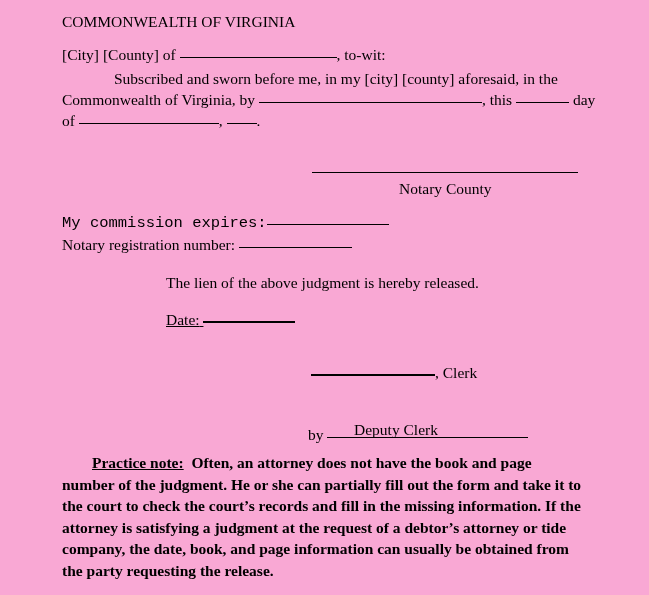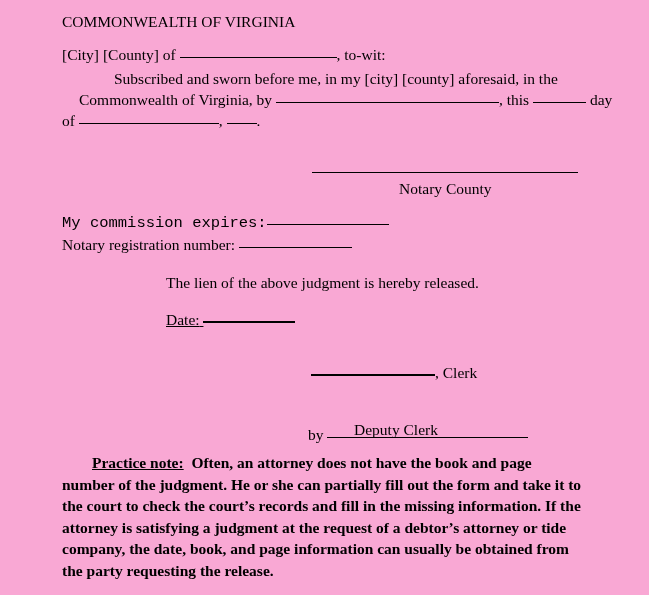--- a/index.html
+++ b/index.html
@@ -80,21 +80,21 @@
 
   <div class="blk" style="left:62px; top:32px;margin-top:12px;">
     <span>[City] [County] of</span>
     <span class="rule" style="width:157px;"></span><span>, to-wit:</span>
   </div>
 
   <div class="blk" style="left:62px; top:68px;">
     <span class="indent"></span><span>Subscribed and sworn before me, in my [city] [county] aforesaid, in the</span>
   </div>
 
-  <div class="blk" style="left:62px; top:89px;margin-left:17px;">
+  <div class="blk" style="left:62px; top:89px;">
     <span>Commonwealth of Virginia, by</span>
     <span class="rule" style="width:223px;"></span><span>, this</span>
     <span class="rule" style="width:53px;"></span>
     <span>day</span>
   </div>
 
   <div class="blk" style="left:62px; top:110px;">
     <span>of</span>
     <span class="rule" style="width:140px;"></span><span>,</span>
     <span class="rule" style="width:30px;"></span><span>.</span>

